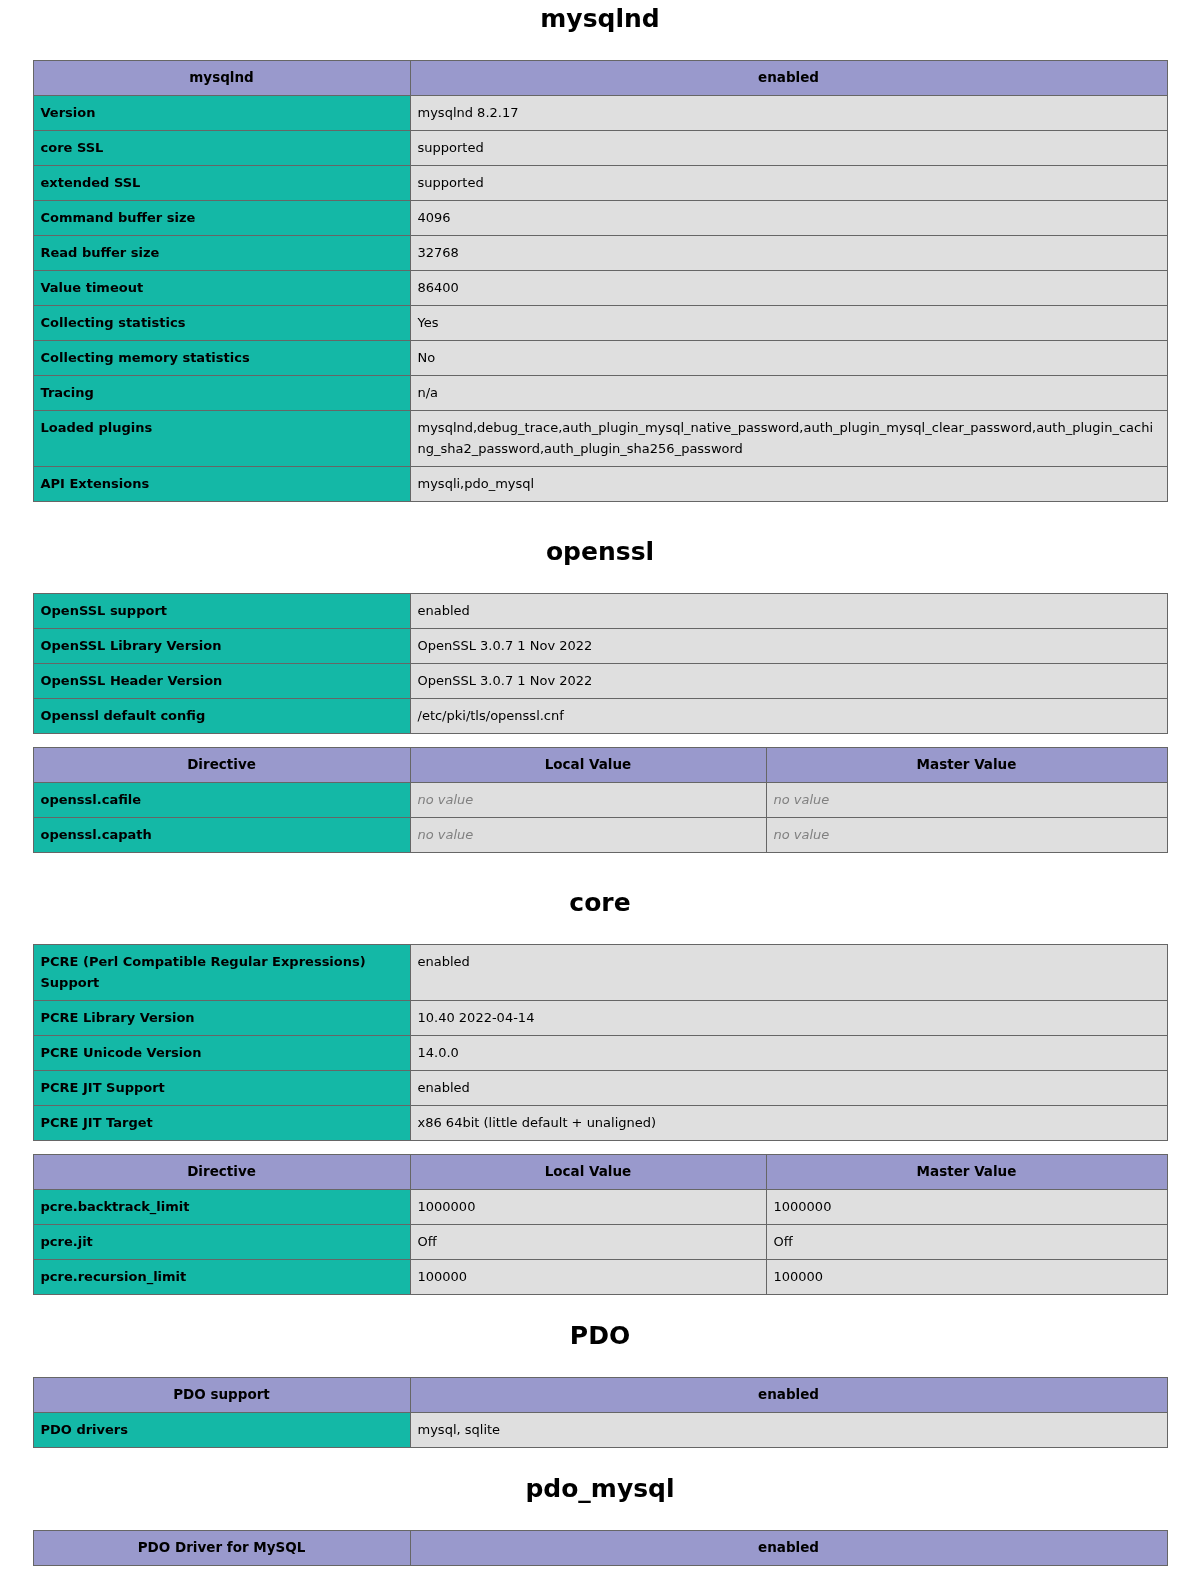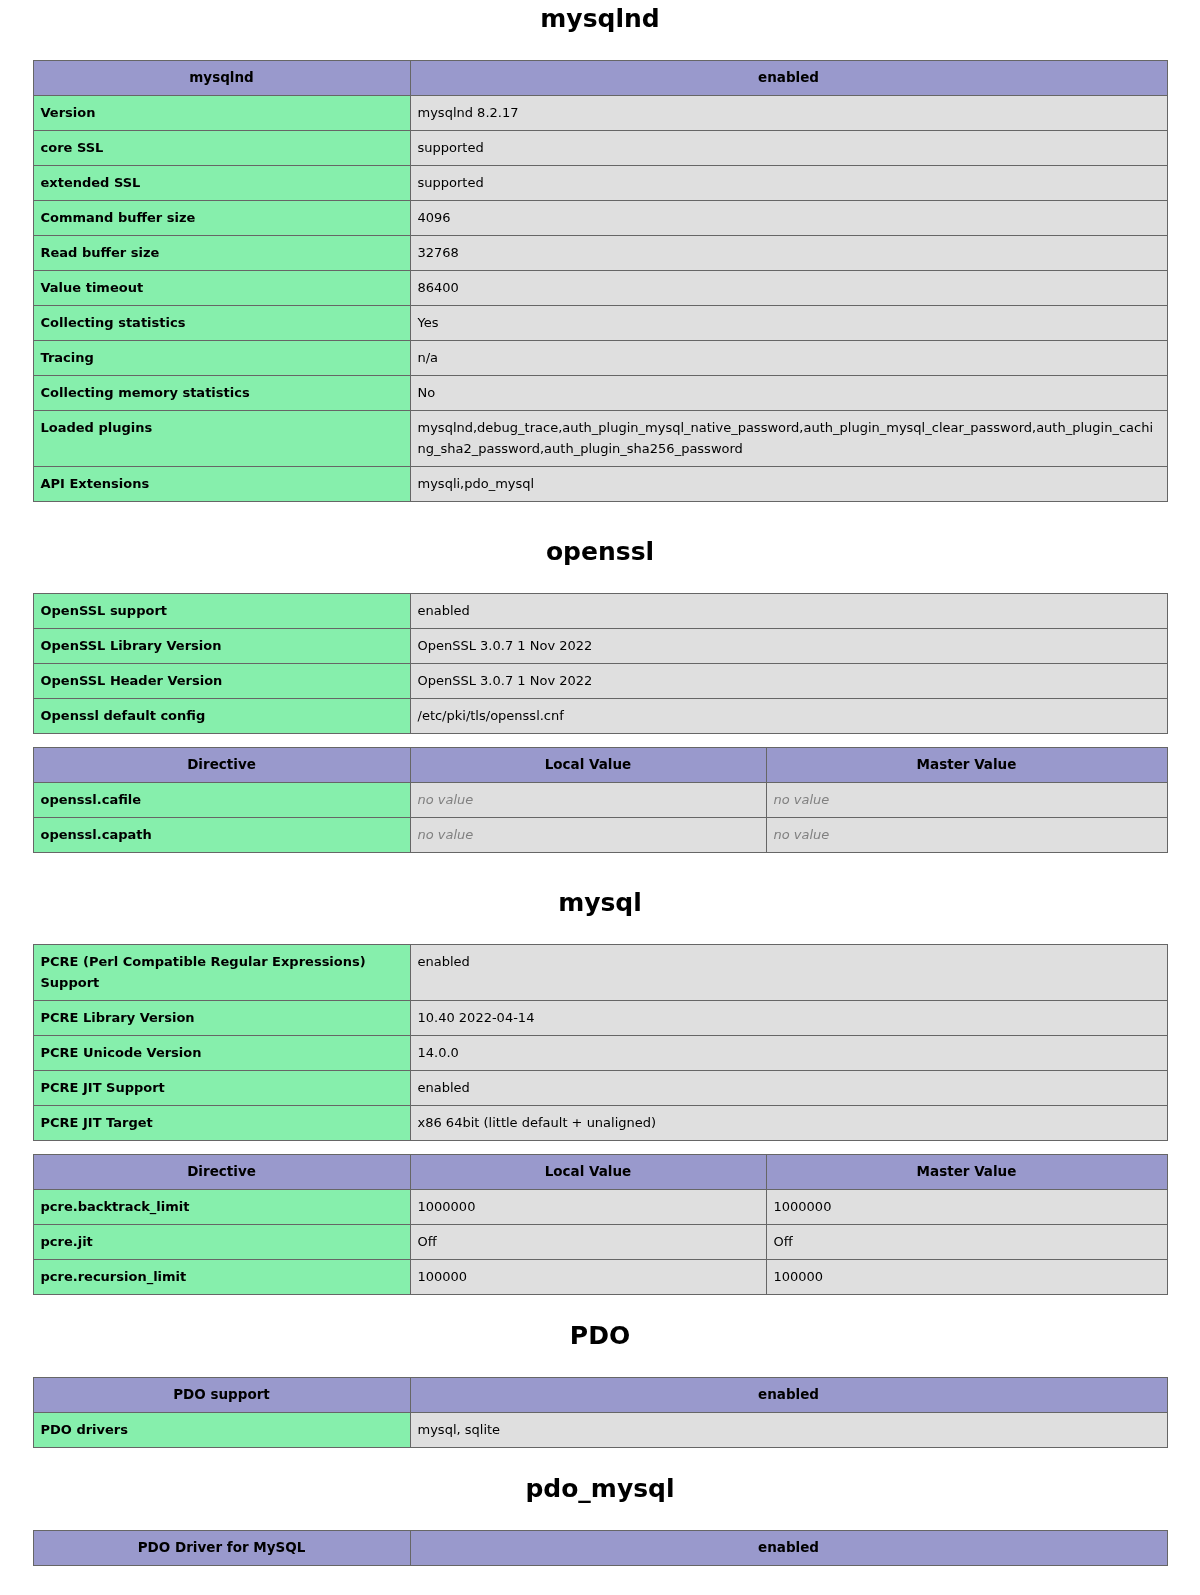--- a/index.html
+++ b/index.html
@@ -53,21 +53,21 @@
     word-break: break-all;
   }
   table.info th.hdr {
     background-color: #9999cc;
     font-weight: bold;
     text-align: center;
     color: #000000;
     font-size: 13.5px;
   }
   table.info td.e {
-    background-color: #86efac;
+    background-color: #14b8a6;
     font-weight: bold;
     text-align: left;
     color: #000000;
     word-break: normal;
   }
   table.info td.v {
     background-color: #dfdfdf;
     text-align: left;
     color: #000000;
     margin-left: 8px;
@@ -133,26 +133,26 @@
       </tr>
       <tr>
         <td class="e">Value timeout</td>
         <td class="v nowrapcell">86400</td>
       </tr>
       <tr>
         <td class="e">Collecting statistics</td>
         <td class="v nowrapcell">Yes</td>
       </tr>
       <tr>
+        <td class="e">Collecting memory statistics</td>
+        <td class="v nowrapcell">No</td>
+      </tr>
+      <tr>
         <td class="e">Tracing</td>
         <td class="v nowrapcell">n/a</td>
-      </tr>
-      <tr>
-        <td class="e">Collecting memory statistics</td>
-        <td class="v nowrapcell">No</td>
       </tr>
       <tr>
         <td class="e">Loaded plugins</td>
         <td class="v">mysqlnd,debug_trace,auth_plugin_mysql_native_password,auth_plugin_mysql_clear_password,auth_plugin_caching_sha2_password,auth_plugin_sha256_password</td>
       </tr>
       <tr>
         <td class="e">API Extensions</td>
         <td class="v nowrapcell">mysqli,pdo_mysql</td>
       </tr>
     </tbody>
@@ -213,21 +213,21 @@
         <td class="e">openssl.capath</td>
         <td class="v"><span class="novalue">no value</span></td>
         <td class="v"><span class="novalue">no value</span></td>
       </tr>
     </tbody>
   </table>
 
   <div class="gap-lg"></div>
 
   <div class="title-block">
-    <h1 class="section-title">mysql</h1>
+    <h1 class="section-title">core</h1>
   </div>
   <div class="gap-md"></div>
 
   <table class="info c2">
     <colgroup>
         <col class="col-name">
         <col class="col-val">
       </colgroup>
     <tbody>
       <tr>

